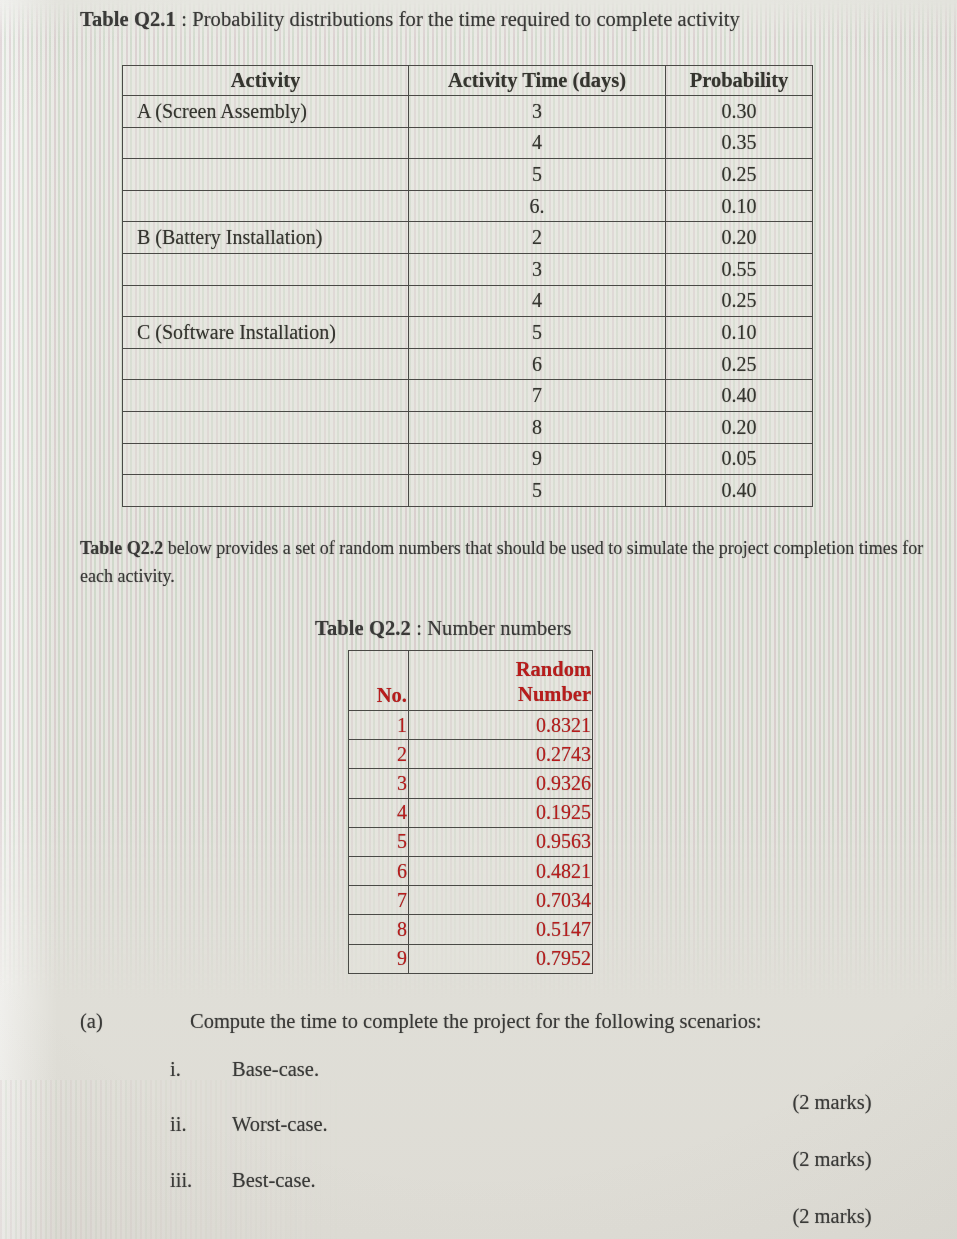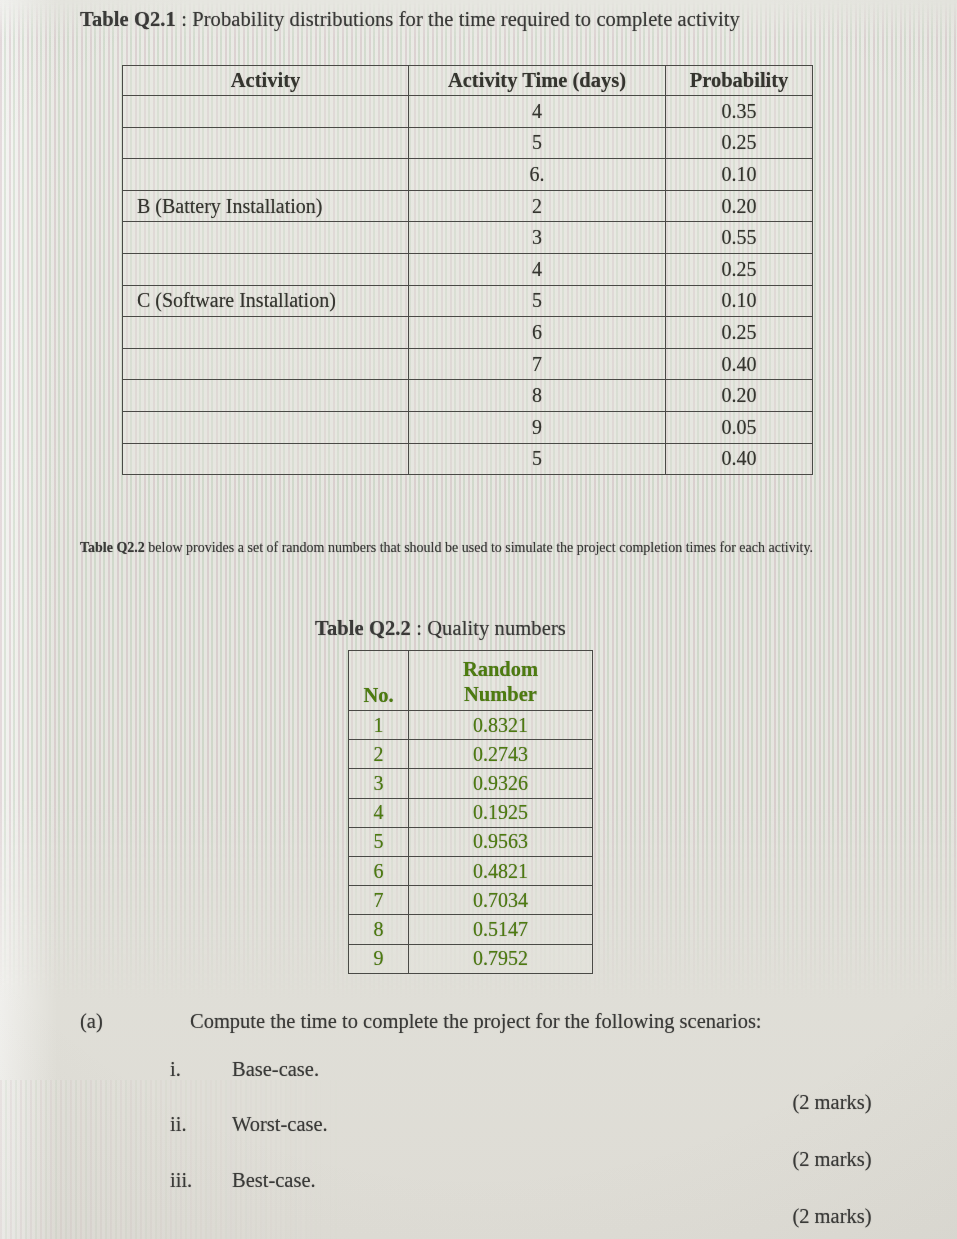--- a/index.html
+++ b/index.html
@@ -123,41 +123,41 @@
   .col-activity { width: 286px; }
   .col-time     { width: 257px; }
   .col-prob     { width: 147px; }
 
   
   #para {
     position: absolute;
     left: 80px;
     top: 534px;
     width: 852px;
-    font-size: 14px;
+    font-size: 18px;
     line-height: 28px;
     text-align: left;
     text-shadow: 0 0 1.1px rgba(58,58,56,0.5);
   }
   #para .b { font-weight: bold; }
 
   
   #table-q22 {
     position: absolute;
     left: 348px;
     top: 650px;
     width: 244px;
     border-collapse: collapse;
     table-layout: fixed;
   }
   #table-q22 td, #table-q22 th {
     border: 1.6px solid #4a4a46;
     font-size: 20px;
-    text-align: center;
-    color: #4d7c0f;
+    text-align: right;
+    color: #b91c1c;
     height: 26.2px;
     text-shadow: 0 0 1px rgba(53,53,47,0.5);
     background: rgba(231,231,223,0.40);
   }
   #table-q22 th {
     font-weight: bold;
     font-size: 20.5px;
     height: 55px;
     vertical-align: bottom;
     padding-bottom: 3px;
@@ -226,20 +226,25 @@
     </colgroup>
     <thead>
       <tr>
         <th>Activity</th>
         <th>Activity Time (days)</th>
         <th>Probability</th>
       </tr>
     </thead>
     <tbody id="q21-body">
         <tr>
+          <td class="c-activity">A (Screen Assembly)</td>
+          <td class="c-time">3</td>
+          <td class="c-prob">0.30</td>
+        </tr>
+        <tr>
           <td class="c-activity"></td>
           <td class="c-time">4</td>
           <td class="c-prob">0.35</td>
         </tr>
         <tr>
           <td class="c-activity"></td>
           <td class="c-time">5</td>
           <td class="c-prob">0.25</td>
         </tr>
         <tr>
@@ -293,21 +298,21 @@
           <td class="c-prob">0.40</td>
         </tr>
       </tbody>
   </table>
 
   <div id="para">
     <span class="b">Table Q2.2</span><span> below provides a set of random numbers that should be used to simulate the project completion times for each activity.</span>
   </div>
 
   <div class="caption" id="cap-q22">
-    <span class="b">Table Q2.2</span><span> : Quality numbers</span>
+    <span class="b">Table Q2.2</span><span> : Number numbers</span>
   </div>
 
   <table id="table-q22">
     <colgroup>
         <col class="col-no">
         <col class="col-rnd">
       </colgroup>
     <thead>
       <tr>
         <th class="th-no">No.</th>

